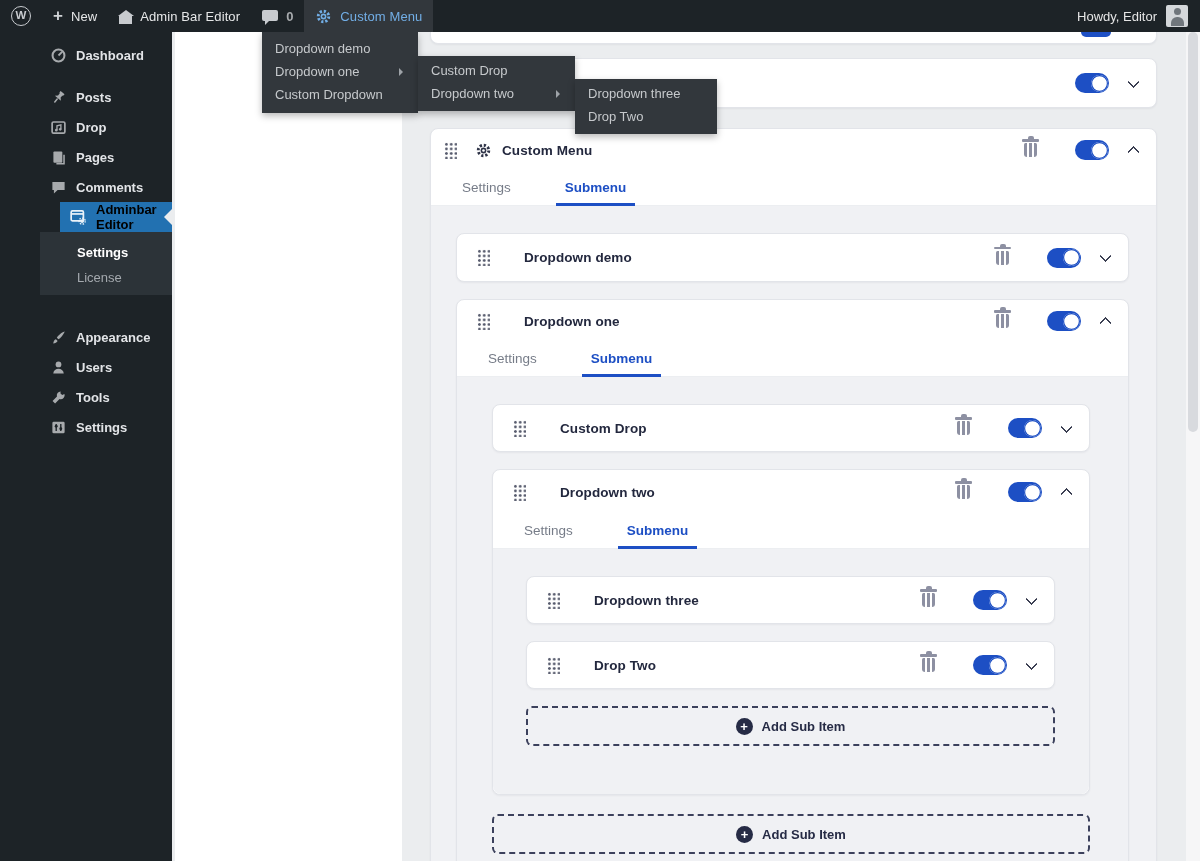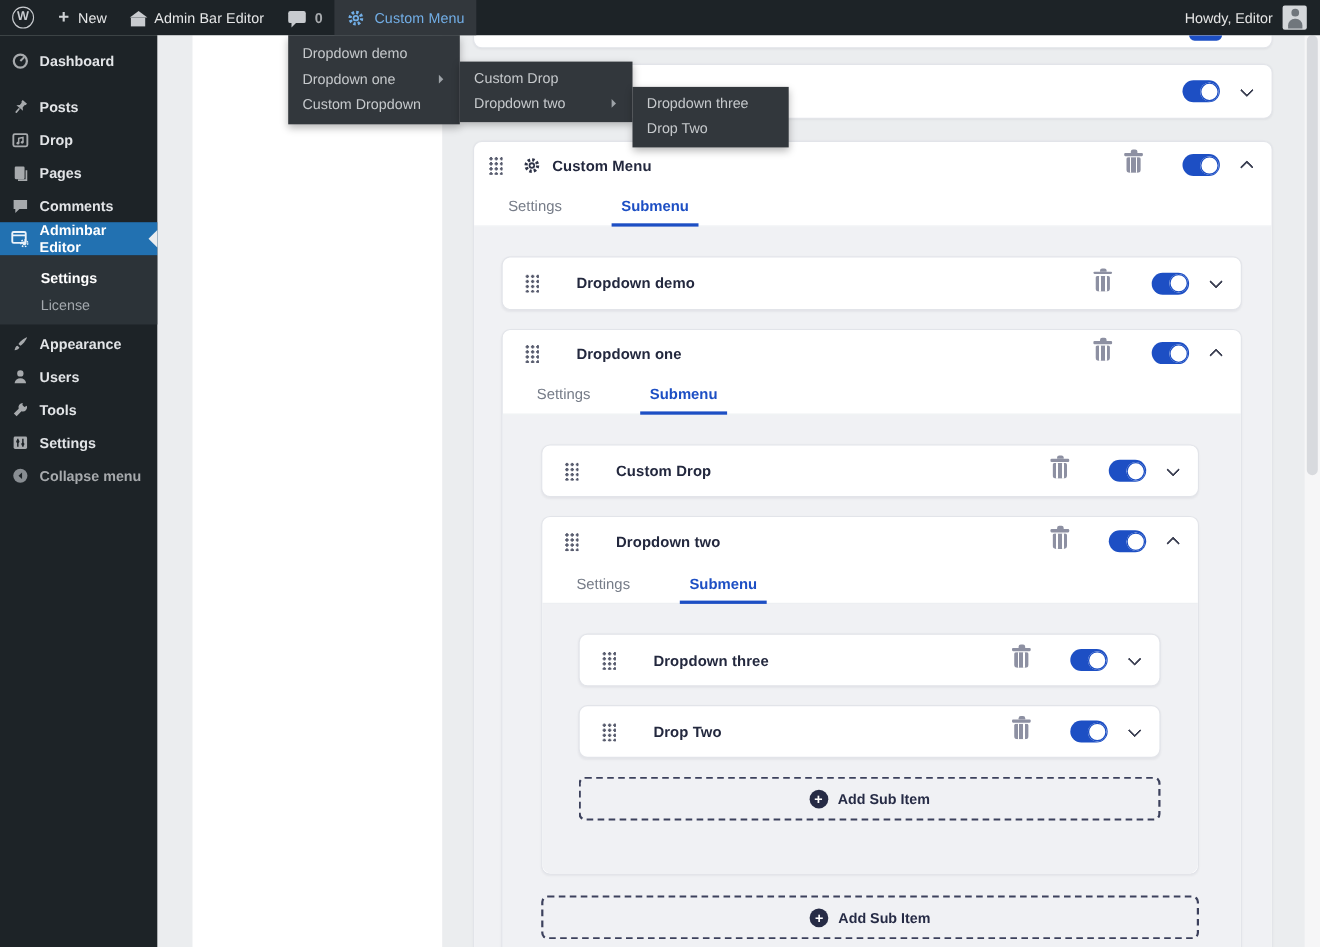--- a/index.html
+++ b/index.html
@@ -33,34 +33,34 @@
   .dd-panel { position:absolute; background:#32373c; box-shadow:0 3px 7px rgba(0,0,0,.28); z-index:60;
     font-size:13px; color:#c6c9cc; }
   .dd-row { display:flex; align-items:center; height:23px; padding:0 15px 0 13px; white-space:nowrap; cursor:pointer; }
   .sub-arrow { margin-left:auto; width:0; height:0; border-left:4.5px solid #9ea3a8;
     border-top:4.5px solid transparent; border-bottom:4.5px solid transparent; }
   .p1 { left:262px; top:32px; width:156px; padding:5px 0 7px; }
   .p2 { left:418px; top:56px; width:157px; padding:3px 0 6px; }
   .p3 { left:575px; top:79px; width:142px; padding:3px 0 6px; }
 
   
-  .sidemenu { position:absolute; left:0; top:32px; width:143px; height:829px; background:#1d2327; z-index:40; }
+  .sidemenu { position:absolute; left:0; top:32px; width:172px; height:829px; background:#1d2327; z-index:40;padding-left:40px; }
   .sm-item { position:relative; display:flex; align-items:center; gap:9px; height:30px; padding:0 8px 0 9px;
     color:#e2e4e7; font-size:13px; font-weight:600; cursor:pointer; }
   .sm-item .smi { width:18px; height:18px; display:inline-flex; align-items:center; justify-content:center; flex:0 0 18px; }
   .sm-item.dash { margin-top:8px; margin-bottom:12px; }
-  .sm-item.active { background:#2271b1; color:#ffffff; }
+  .sm-item.active { background:#2271b1; color:#000000;margin-left:20px; }
   .sm-item.active::after { content:""; position:absolute; right:0; top:50%; margin-top:-8px; width:0; height:0;
     border:8px solid transparent; border-right-color:#ebedef; border-left-width:0; }
   .sm-item.dim { color:#a7aaad; }
   .sm-sub { background:#2c3338; padding:8px 0 5px; }
   .sm-sub .sub-row { display:flex; align-items:center; height:25px; padding-left:37px; font-size:13px; cursor:pointer; }
   .sub-row.on { color:#fff; font-weight:700; }
   .sub-row.off { color:#a4a9ae; }
-  .gap-appearance { margin-top:2px; }
+  .gap-appearance { margin-top:27px; }
 
   
   .page { position:absolute; left:143px; top:32px; width:1057px; height:829px; background:#ebedef; overflow:hidden; }
   .white-panel { position:absolute; left:32px; top:0; width:227px; height:829px; background:#ffffff; }
   .scrolltrack { position:absolute; right:0; top:0; width:14px; height:829px; background:#f6f6f7; }
   .scrollthumb { position:absolute; right:2px; top:0; width:10px; height:400px; border-radius:5px; background:#d8dade; }
   .cards { position:absolute; left:287px; top:0; width:727px; }
 
   .card { background:#fff; border:1px solid #e2e4e9; border-radius:8px; box-shadow:0 1px 2px rgba(20,24,40,.05); }
   .card-a { height:12px; border-radius:0 0 8px 8px; border-top:0; position:relative; margin-bottom:14px; }
@@ -272,29 +272,20 @@
   <div class="sm-item">
     <span class="smi">
       <svg width="17" height="17" viewBox="0 0 20 20">
           <rect x="2.8" y="3.2" width="14.4" height="13.6" rx="1.6" fill="#a7aaad"></rect>
           <path d="M7.3 5.8v8.4M12.7 5.8v8.4" stroke="#1d2327" stroke-width="1.6"></path>
           <circle cx="7.3" cy="8.6" r="1.7" fill="#1d2327"></circle>
           <circle cx="12.7" cy="11.4" r="1.7" fill="#1d2327"></circle>
         </svg>
     </span>
       <span>Settings</span>
-  </div>
-  <div class="sm-item dim">
-    <span class="smi">
-      <svg width="17" height="17" viewBox="0 0 20 20">
-          <circle cx="10" cy="10" r="7.6" fill="#888d92"></circle>
-          <path d="M11.8 6.4 8 10l3.8 3.6z" fill="#1d2327"></path>
-        </svg>
-    </span>
-      <span>Collapse menu</span>
   </div>
 </div>
 
 <div class="page">
   <div class="white-panel"></div>
 
   <div class="cards">
 
     <div class="card card-a">
       <span class="toggle-sliver"></span>

